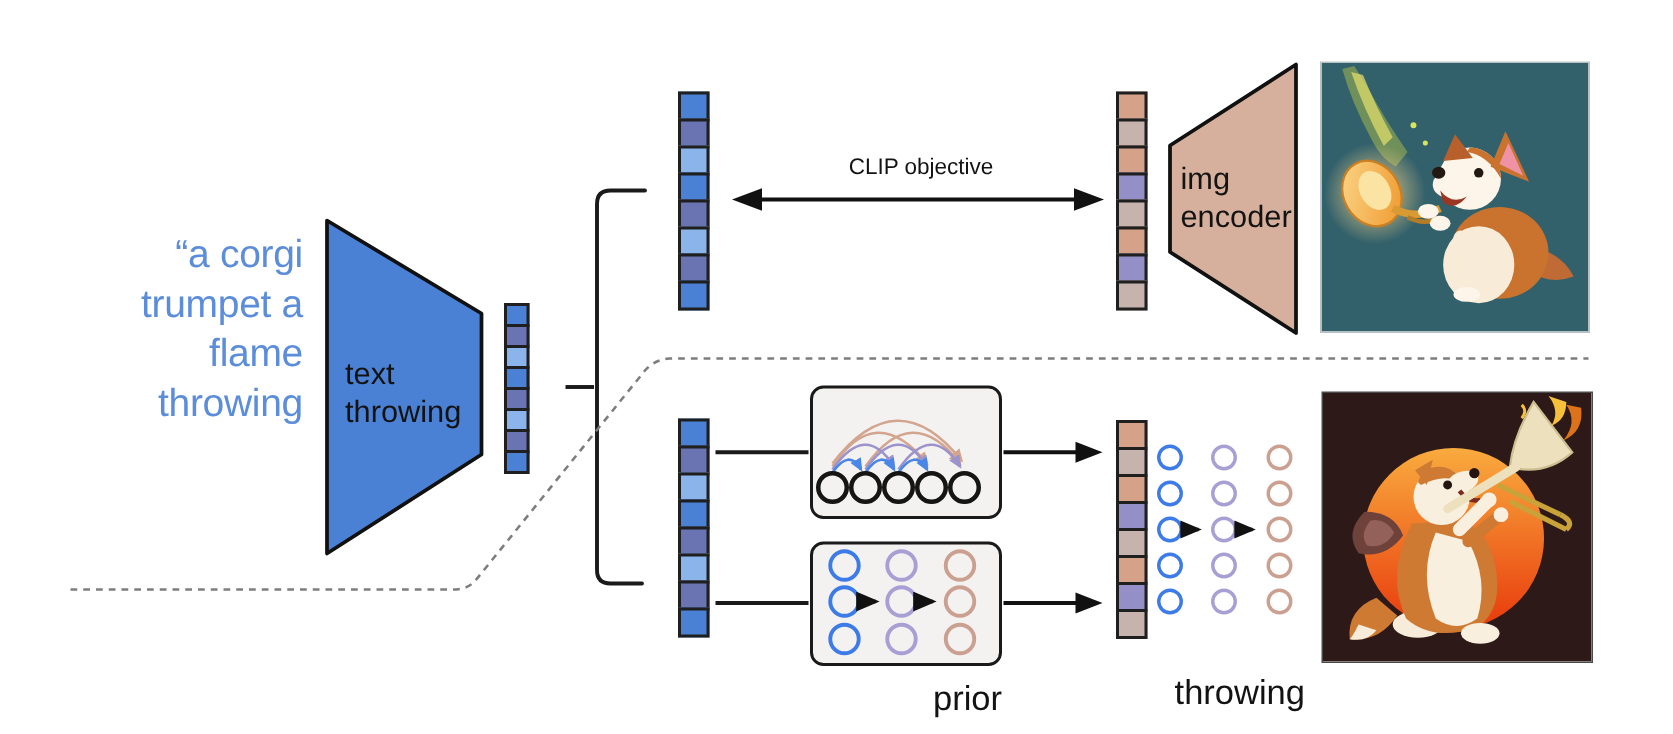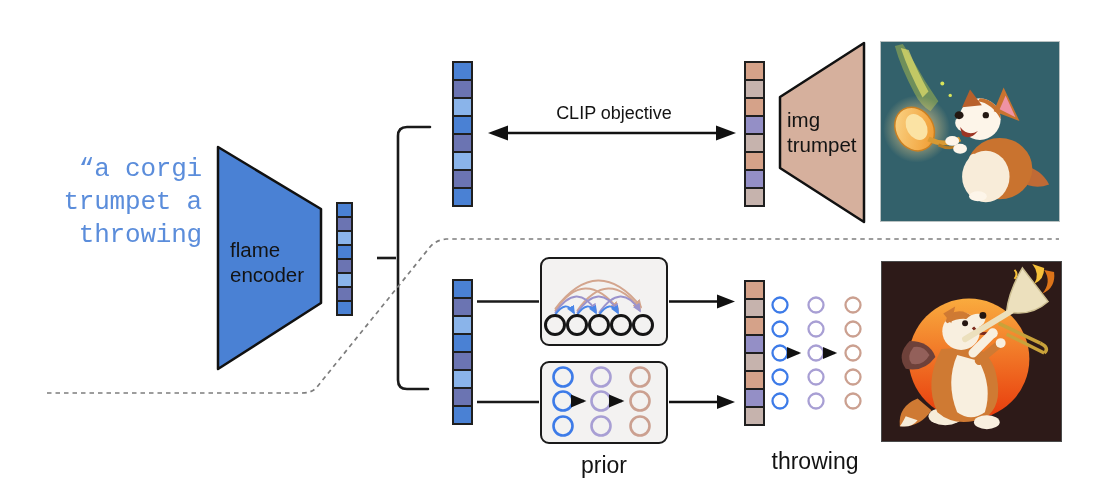--- a/index.html
+++ b/index.html
@@ -14,22 +14,22 @@
   .vec.big .cell:first-child{margin-top:0;}
   .vec.small .cell{width:17px;height:16px;margin-top:-2px;}
   .vec.small .cell:first-child{margin-top:0;}
   
   #prompt{left:24px;top:153px;width:178px;text-align:right;
           font-size:26px;line-height:33px;letter-spacing:-0.2px;}
   
   .enc-label{font-size:20.5px;line-height:25px;}
   
   .pbox{box-sizing:border-box;background:#f3f2f1;border:2.5px solid #1a1a1a;border-radius:9px;}
-  .cap{font-size:23px;text-align:center;}
-  #clip-label{left:494px;top:103px;width:240px;text-align:center;font-size:18px;}
+  .cap{font-size:23px;text-align:right;}
+  #clip-label{left:494px;top:103px;width:240px;text-align:center;font-size:15px;}
   .photo{box-sizing:border-box;}
 </style>
 </head>
 <body>
 
 <div id="canvas">
 
   <svg class="abs" width="1115" height="489" style="left:0;top:0">
     <defs>
       <marker id="mS" markerWidth="8" markerHeight="8" refX="6" refY="3" orient="auto">
@@ -55,30 +55,31 @@
     <g>
       <line x1="669" y1="301.5" x2="720" y2="301.5" stroke="#111" stroke-width="2.6"></line>
       <polygon points="735,301.5 717,294.5 717,308.5" fill="#111"></polygon>
     </g>
     <g>
       <line x1="669" y1="402" x2="720" y2="402" stroke="#111" stroke-width="2.6"></line>
       <polygon points="735,402 717,395 717,409" fill="#111"></polygon>
     </g>
   </svg>
 
-  <div id="prompt" class="abs" style="color: rgb(91, 141, 219); font-family: Liberation Mono, monospace;">
+  <div id="prompt" class="abs" style="color: rgb(91, 141, 219);">
     <div>“a corgi</div>
     <div>trumpet a</div>
+    <div>flame</div>
     <div>throwing</div>
   </div>
 
   <svg class="abs" width="110" height="230" style="left:215px;top:143px">
     <polygon points="3,4 106,66 106,160 3,226" fill="#4a81d4" stroke="#111" stroke-width="2.5" stroke-linejoin="round"></polygon>
   </svg>
-  <div class="abs lbl enc-label" style="left:230px;top:237px;width:88px">flame encoder</div>
+  <div class="abs lbl enc-label" style="left:230px;top:237px;width:88px">text throwing</div>
 
   <div class="abs vec small" style="left:336px;top:202px">
       <div class="cell" style="background: rgb(74, 129, 212);"></div>
       <div class="cell" style="background: rgb(107, 116, 178);"></div>
       <div class="cell" style="background: rgb(138, 180, 234);"></div>
       <div class="cell" style="background: rgb(74, 129, 212);"></div>
       <div class="cell" style="background: rgb(107, 116, 178);"></div>
       <div class="cell" style="background: rgb(138, 180, 234);"></div>
       <div class="cell" style="background: rgb(107, 116, 178);"></div>
       <div class="cell" style="background: rgb(74, 129, 212);"></div>
@@ -104,21 +105,21 @@
       <div class="cell" style="background: rgb(148, 143, 198);"></div>
       <div class="cell" style="background: rgb(198, 179, 173);"></div>
       <div class="cell" style="background: rgb(213, 162, 137);"></div>
       <div class="cell" style="background: rgb(148, 143, 198);"></div>
       <div class="cell" style="background: rgb(198, 179, 173);"></div>
     </div>
 
   <svg class="abs" width="91" height="186" style="left:777px;top:40px">
     <polygon points="87,3 87,182 3,128 3,57" fill="#d6b09d" stroke="#111" stroke-width="2.5" stroke-linejoin="round"></polygon>
   </svg>
-  <div class="abs lbl enc-label" style="left:787px;top:107px;width:80px">img trumpet</div>
+  <div class="abs lbl enc-label" style="left:787px;top:107px;width:80px">img encoder</div>
 
   <svg class="abs photo" width="180" height="181" viewBox="0 0 180 181" style="left:880px;top:41px;border:1px solid #b9c2c2">
     <defs>
       <radialGradient id="glow1">
           <stop offset="0%" stop-color="#ffd98c" stop-opacity=".9"></stop>
           <stop offset="100%" stop-color="#ffd98c" stop-opacity="0"></stop>
         </radialGradient>
       <linearGradient id="bellg" x1="0" y1="0" x2="1" y2="1">
           <stop offset="0%" stop-color="#fbd98e"></stop>
           <stop offset="100%" stop-color="#ef9426"></stop>

